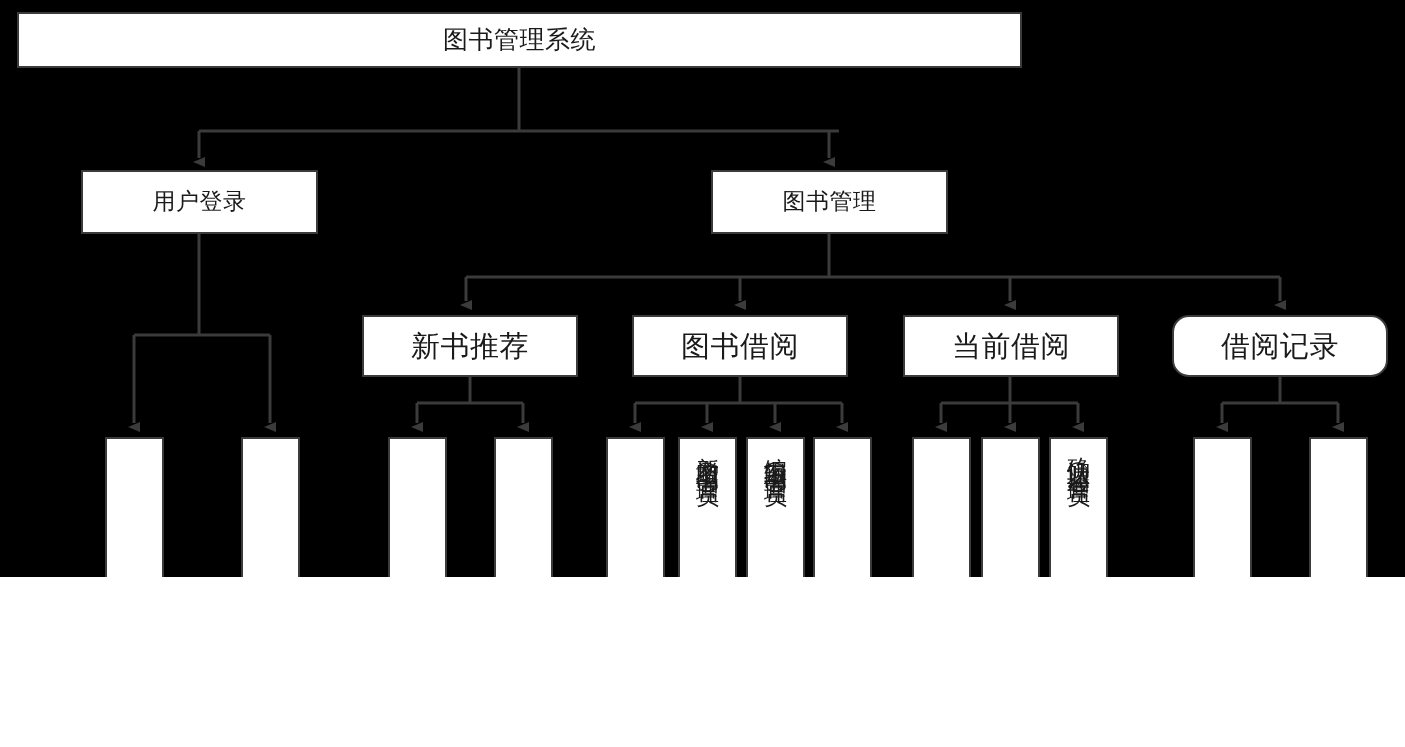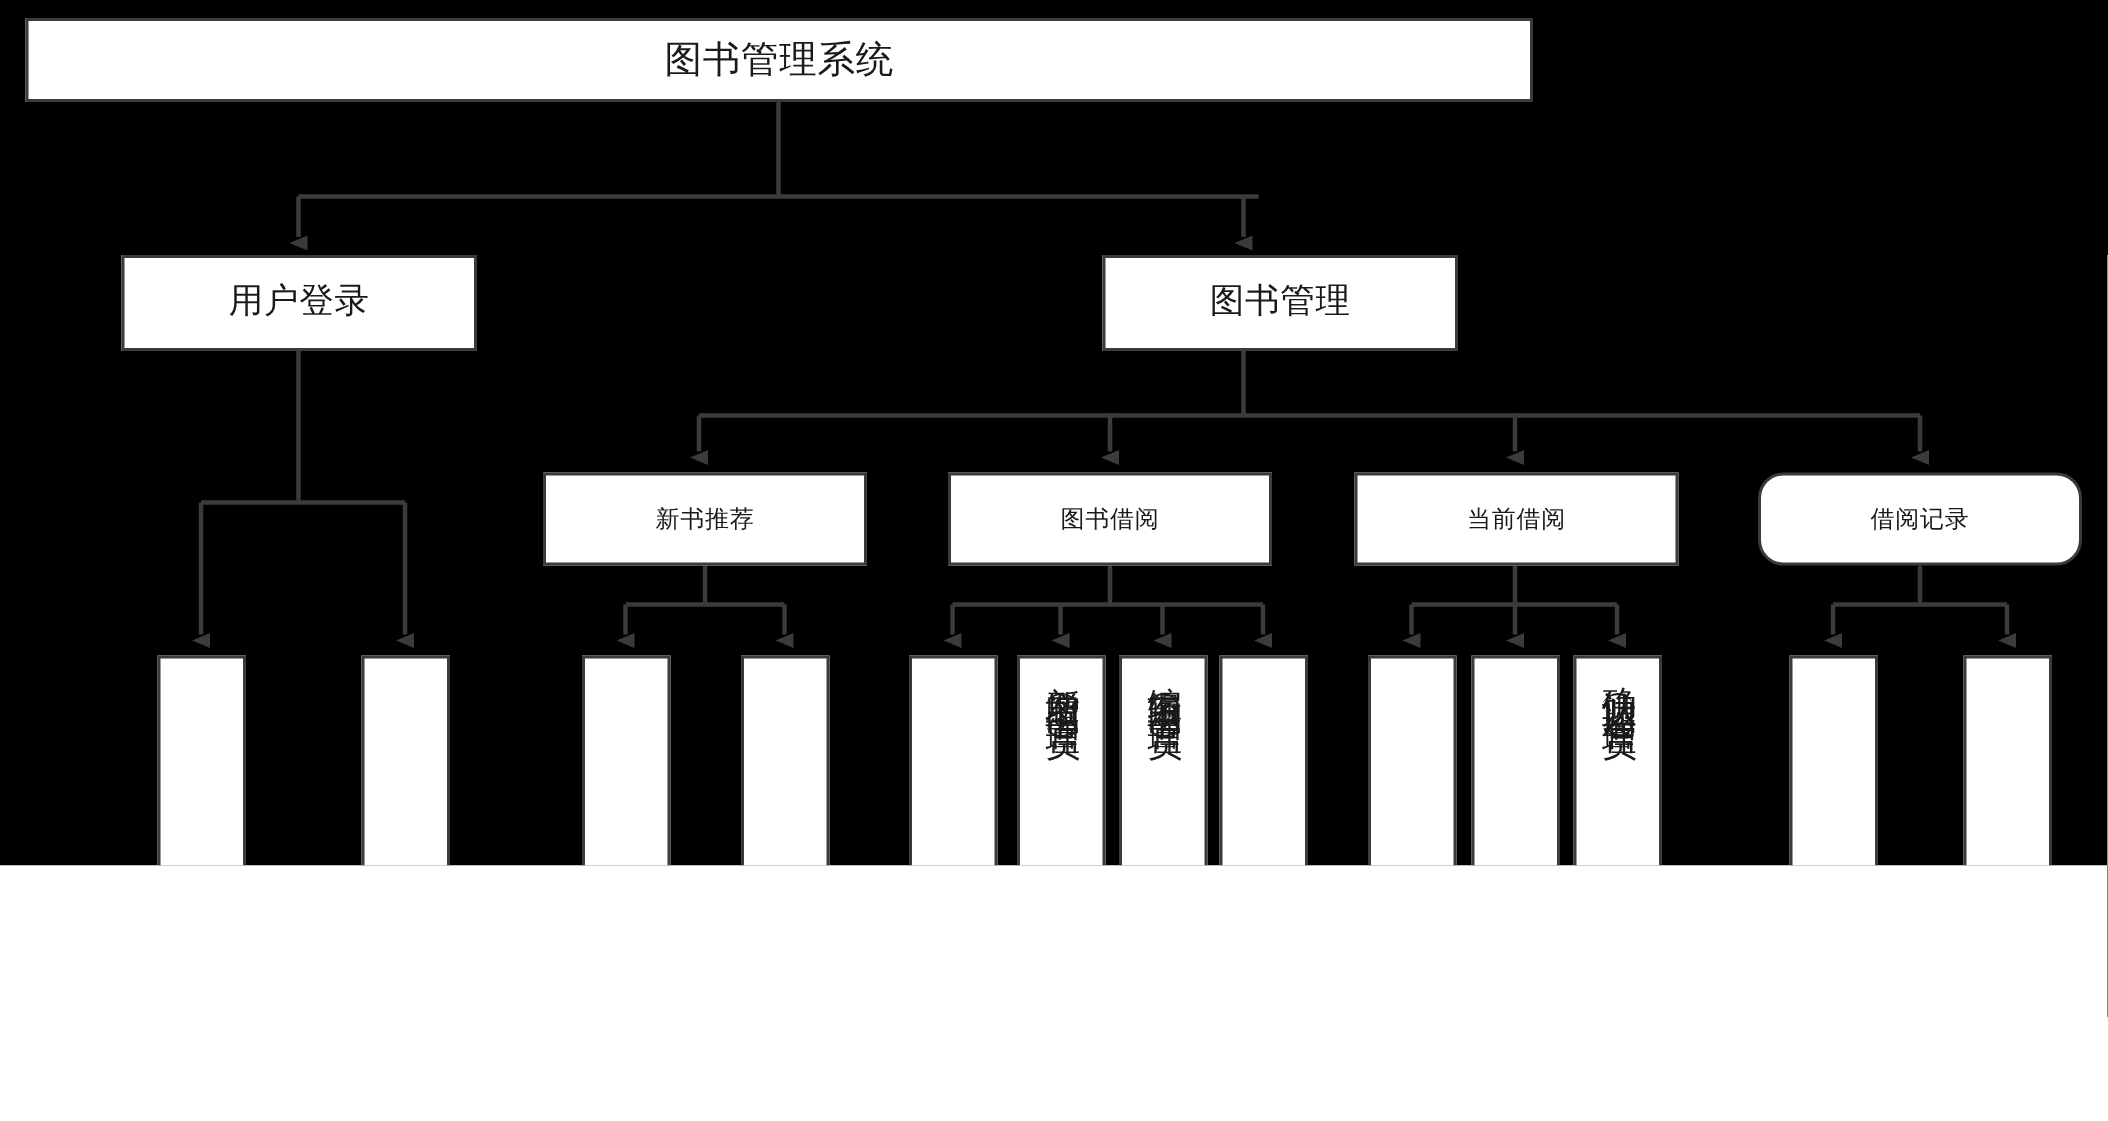--- a/index.html
+++ b/index.html
@@ -35,21 +35,21 @@
     color: #1a1a1a;
   }
   .node-label {
     font-family: "DejaVu Sans", "Liberation Sans", sans-serif;
     line-height: 1.18;
     letter-spacing: 0.5px;
     white-space: pre;
   }
   .level-root .node-label { font-size: 25px; }
   .level-2 .node-label { font-size: 23px; }
-  .level-3 .node-label { font-size: 16px; }
+  .level-3 .node-label { font-size: 29px; }
 
   .leaf {
     align-items: flex-start;
     justify-content: center;
     padding-top: 0px;
   }
   .leaf .node-label {
     writing-mode: vertical-rl;
     text-orientation: upright;
     font-size: 23px;
@@ -124,21 +124,21 @@
     </g>
   </svg>
 
   <div class="node level-root" style="left:17px; top:12px; width:1005px; height:56px;">
     <span class="node-label">图书管理系统</span>
   </div>
 
   <div class="node level-2" style="left:81px; top:170px; width:237px; height:64px;">
     <span class="node-label">用户登录</span>
   </div>
-  <div class="node level-2" style="left:711px; top:170px; width:237px; height:64px;margin-left:24px;">
+  <div class="node level-2" style="left:711px; top:170px; width:237px; height:64px;">
     <span class="node-label">图书管理</span>
   </div>
 
   <div class="node level-3" style="left:362px; top:315px; width:216px; height:62px;">
     <span class="node-label">新书推荐</span>
   </div>
   <div class="node level-3" style="left:632px; top:315px; width:216px; height:62px;">
     <span class="node-label">图书借阅</span>
   </div>
   <div class="node level-3" style="left:903px; top:315px; width:216px; height:62px;">

